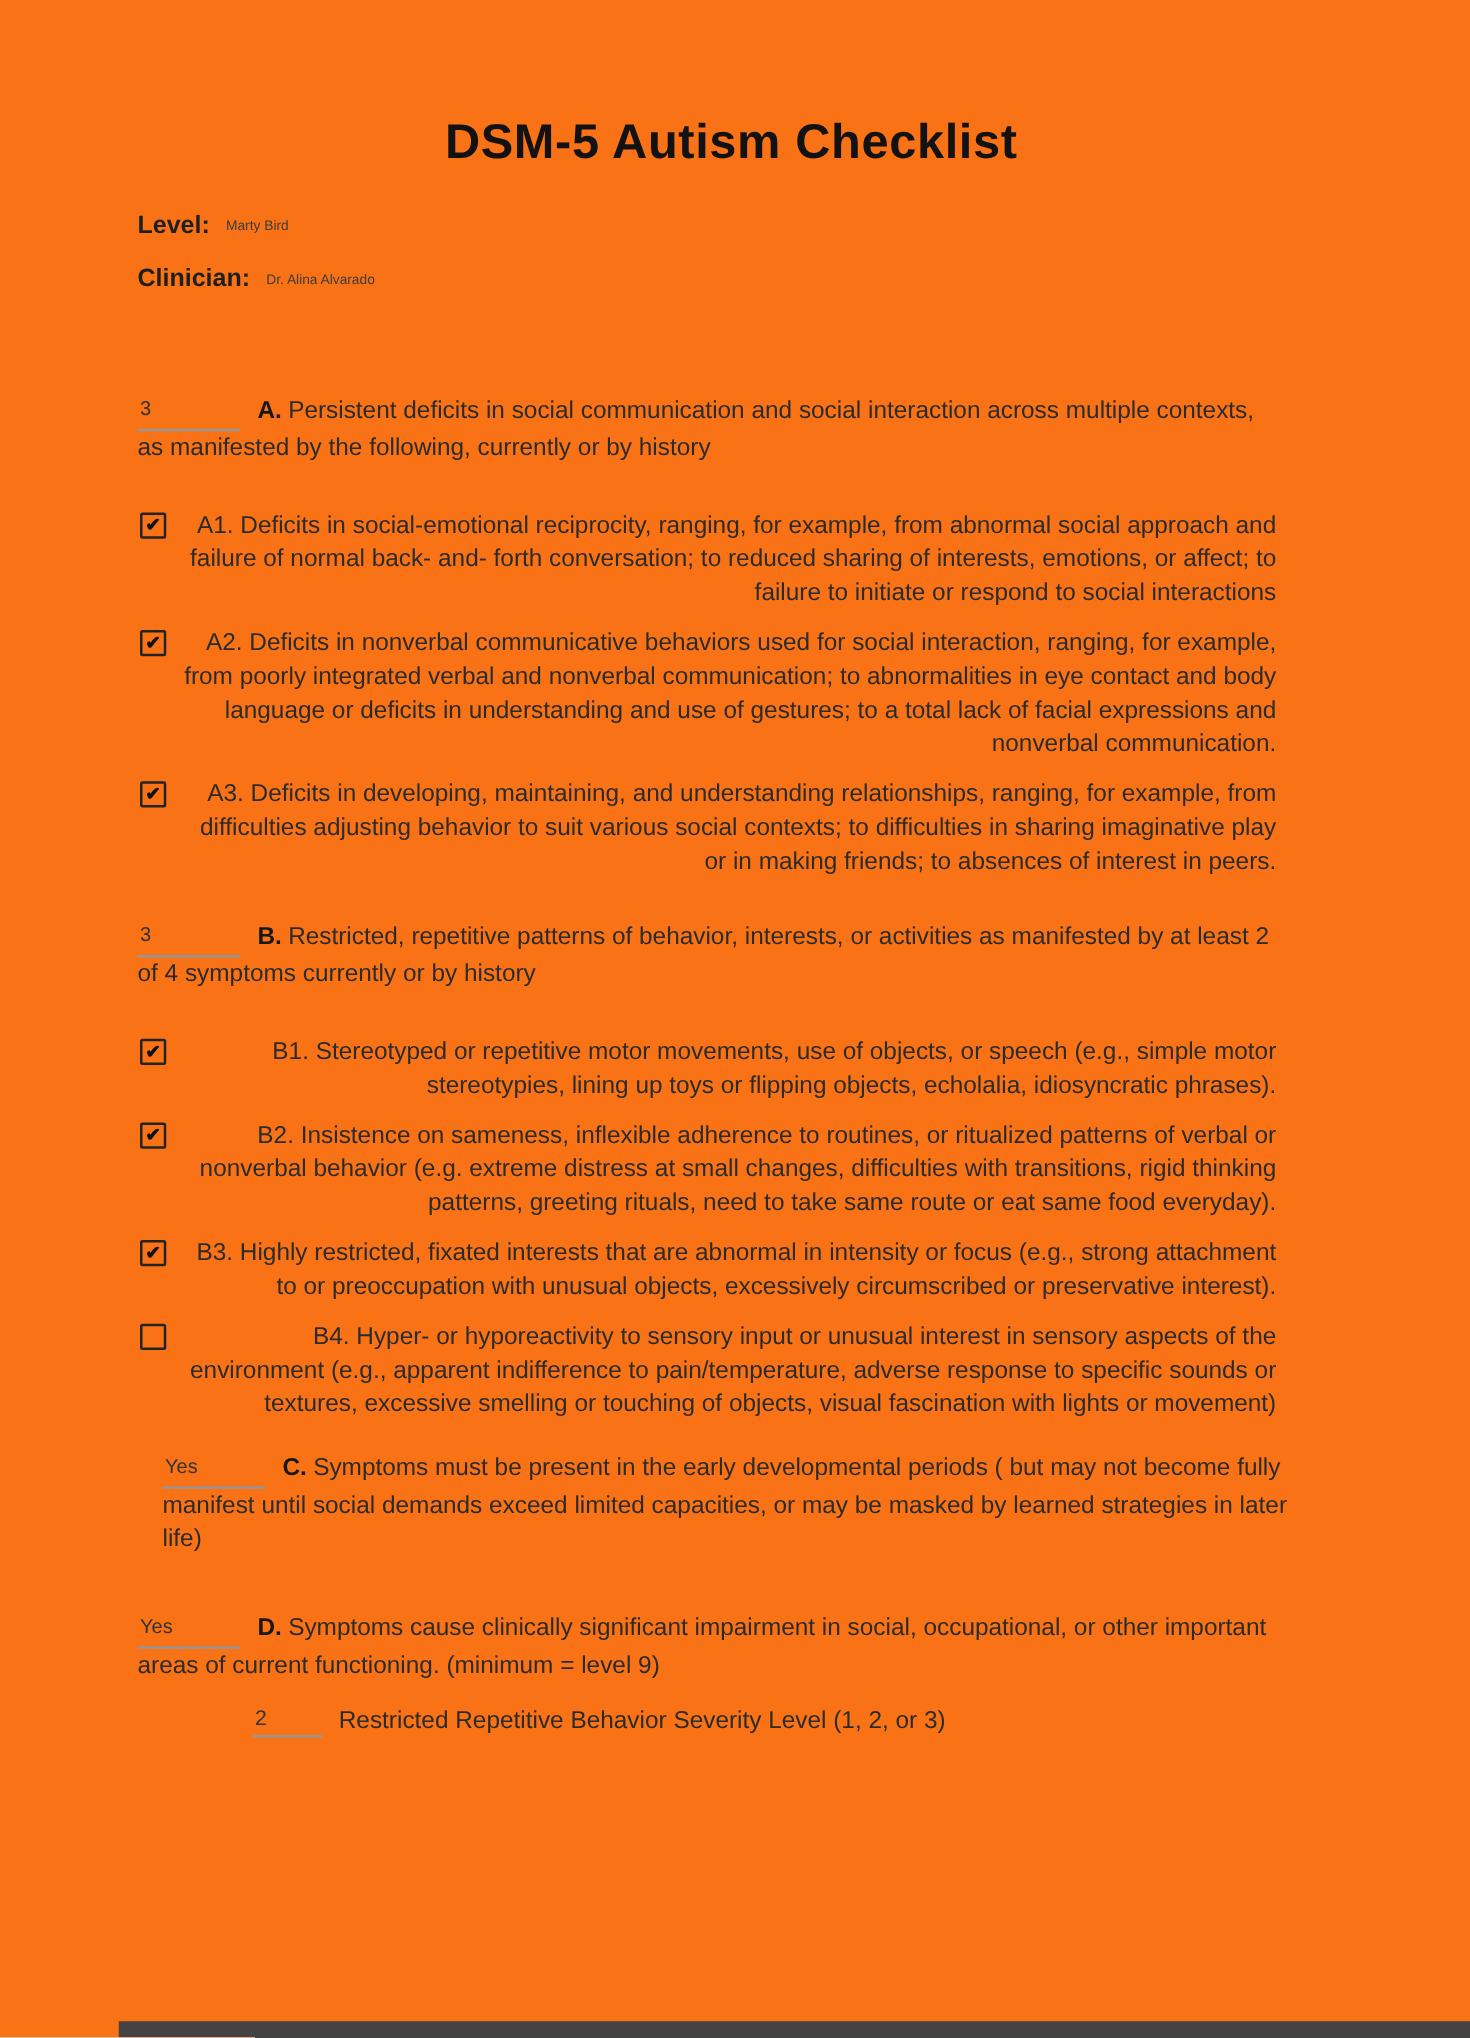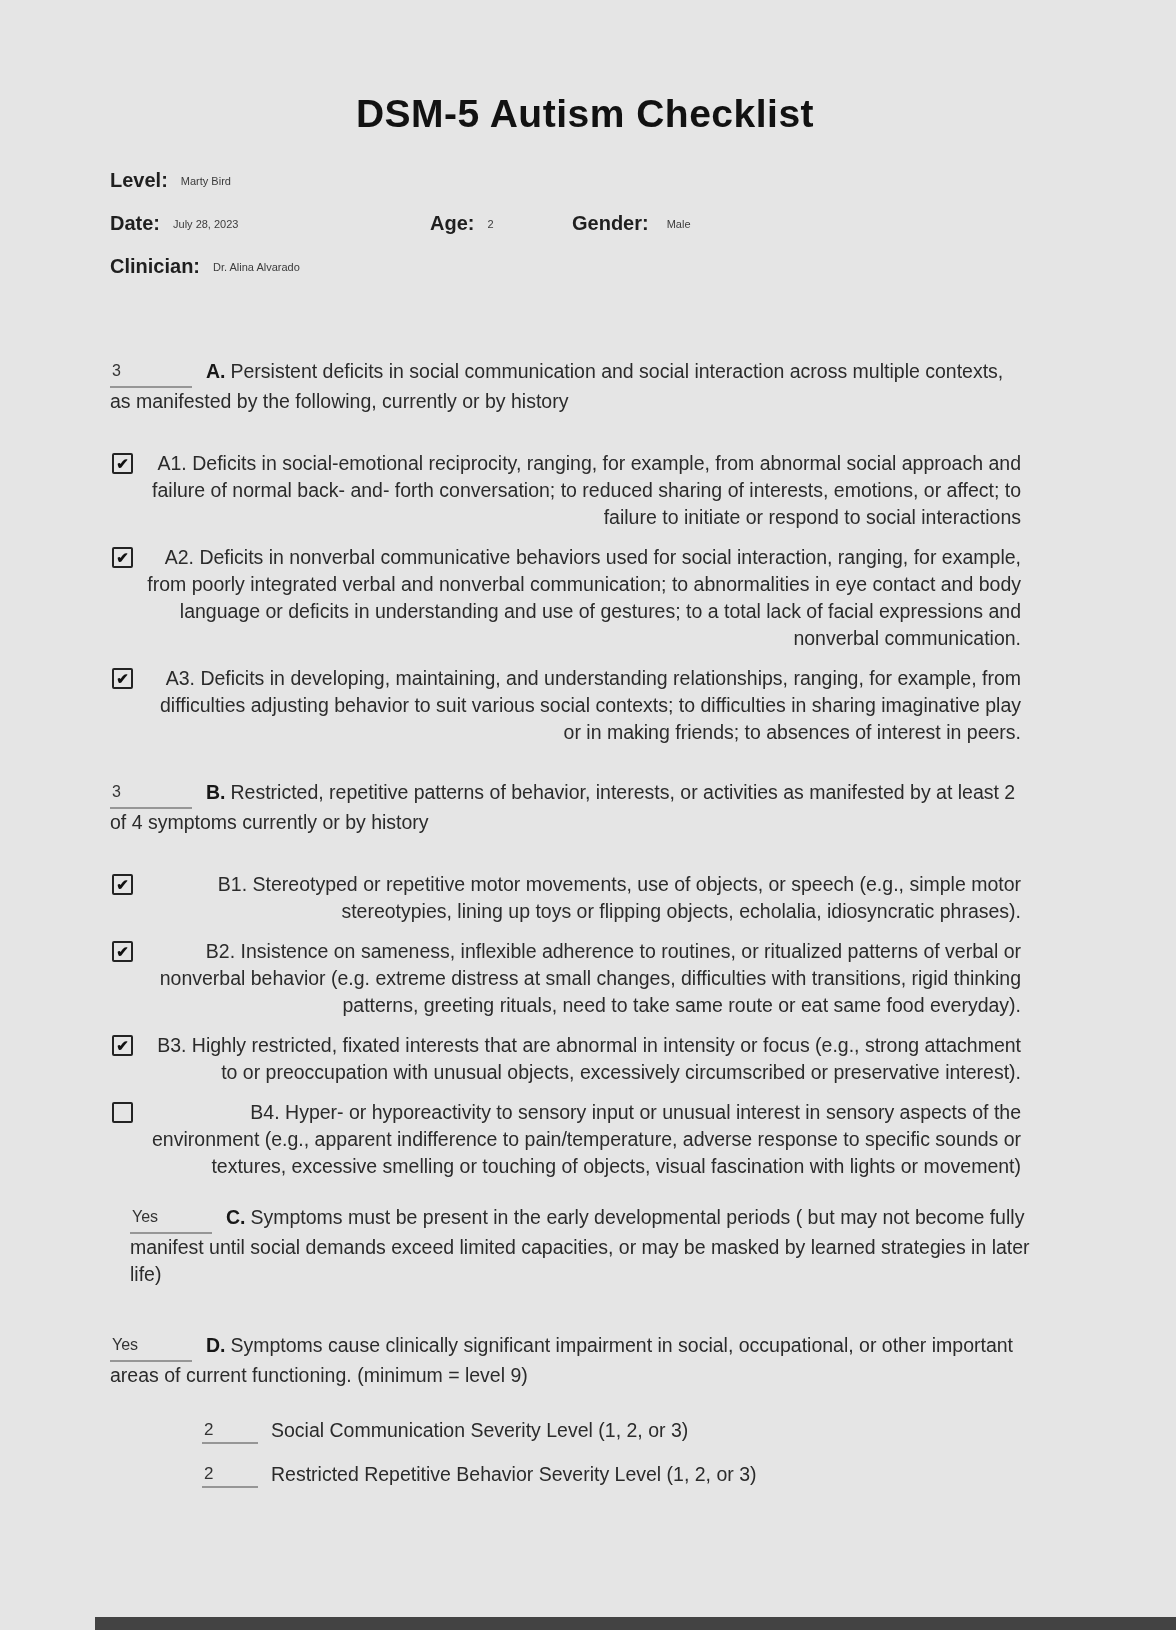--- a/index.html
+++ b/index.html
@@ -1,20 +1,20 @@
 <!DOCTYPE html>
 <html><head>
 <meta charset="utf-8">
 <style>
   html, body { margin: 0; padding: 0; background: #ffffff; }
   .page {
     position: relative;
     width: 1176px;
     height: 1630px;
-    background: #e5e5e5;
+    background: #f97316;
     font-family: "Liberation Sans", sans-serif;
     color: #2b2b2b;
     overflow: hidden;
   }
   .content { padding: 92px 76px 0 110px; }
 
   .doc-title {
     margin: 0;
     text-align: center;
     font-size: 39px;
@@ -107,23 +107,20 @@
 
 <div class="page">
   <div class="content">
 
     <h1 class="doc-title">DSM-5 Autism Checklist</h1>
 
     <div class="field-row first">
       <span class="field-label">Level:</span><span class="field-value">Marty Bird</span>
     </div>
 
-    <div class="field-row">
-      <span class="cell-date"><span class="field-label">Date:</span><span class="field-value">July 28, 2023</span></span><span class="cell-age"><span class="field-label">Age:</span><span class="field-value">2</span></span><span><span class="field-label">Gender:</span><span class="field-value" style="margin-left:18px;">Male</span></span>
-    </div>
 
     <div class="field-row">
       <span class="field-label">Clinician:</span><span class="field-value">Dr. Alina Alvarado</span>
     </div>
 
     <div class="section-head sec-a">
       <span class="blank"><span class="blank-value">3</span></span><span class="sec-letter">A.</span><span>Persistent deficits in social communication and social interaction across multiple contexts, as manifested by the following, currently or by history</span>
     </div>
 
     <div class="check-item ci-1">
@@ -161,23 +158,20 @@
     </div>
 
     <div class="section-head sec-c">
       <span class="blank"><span class="blank-value">Yes</span></span><span class="sec-letter">C.</span><span>Symptoms must be present in the early developmental periods ( but may not become fully manifest until social demands exceed limited capacities, or may be masked by learned strategies in later life)</span>
     </div>
 
     <div class="section-head sec-d">
       <span class="blank"><span class="blank-value">Yes</span></span><span class="sec-letter">D.</span><span>Symptoms cause clinically significant impairment in social, occupational, or other important areas of current functioning. (minimum = level 9)</span>
     </div>
 
-    <div class="severity-row sev-1">
-      <span class="sev-blank"><span class="blank-value">2</span></span><span>Social Communication Severity Level (1, 2, or 3)</span>
-    </div>
     <div class="severity-row sev-2">
       <span class="sev-blank"><span class="blank-value">2</span></span><span>Restricted Repetitive Behavior Severity Level (1, 2, or 3)</span>
     </div>
 
   </div>
 
   <div class="bottom-bar"></div>
 </div>
 
 </body></html>

